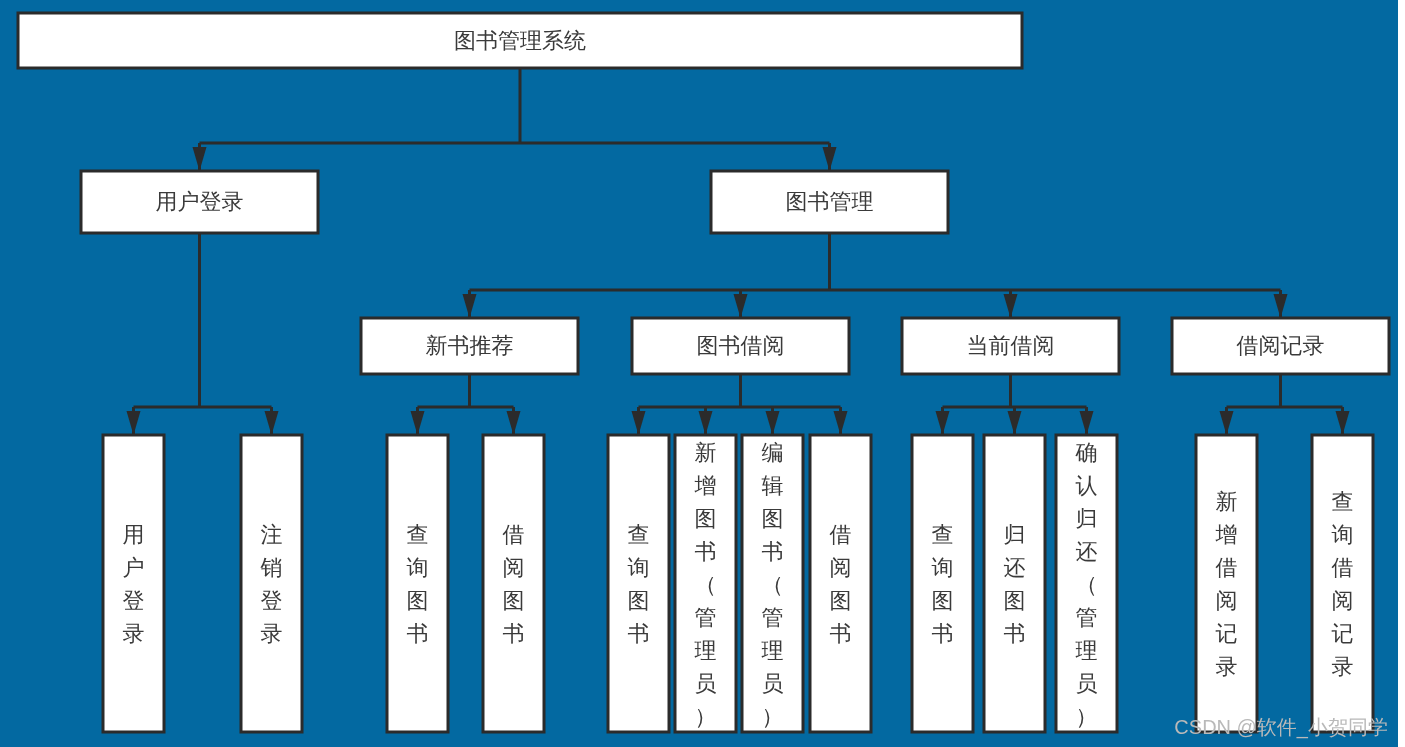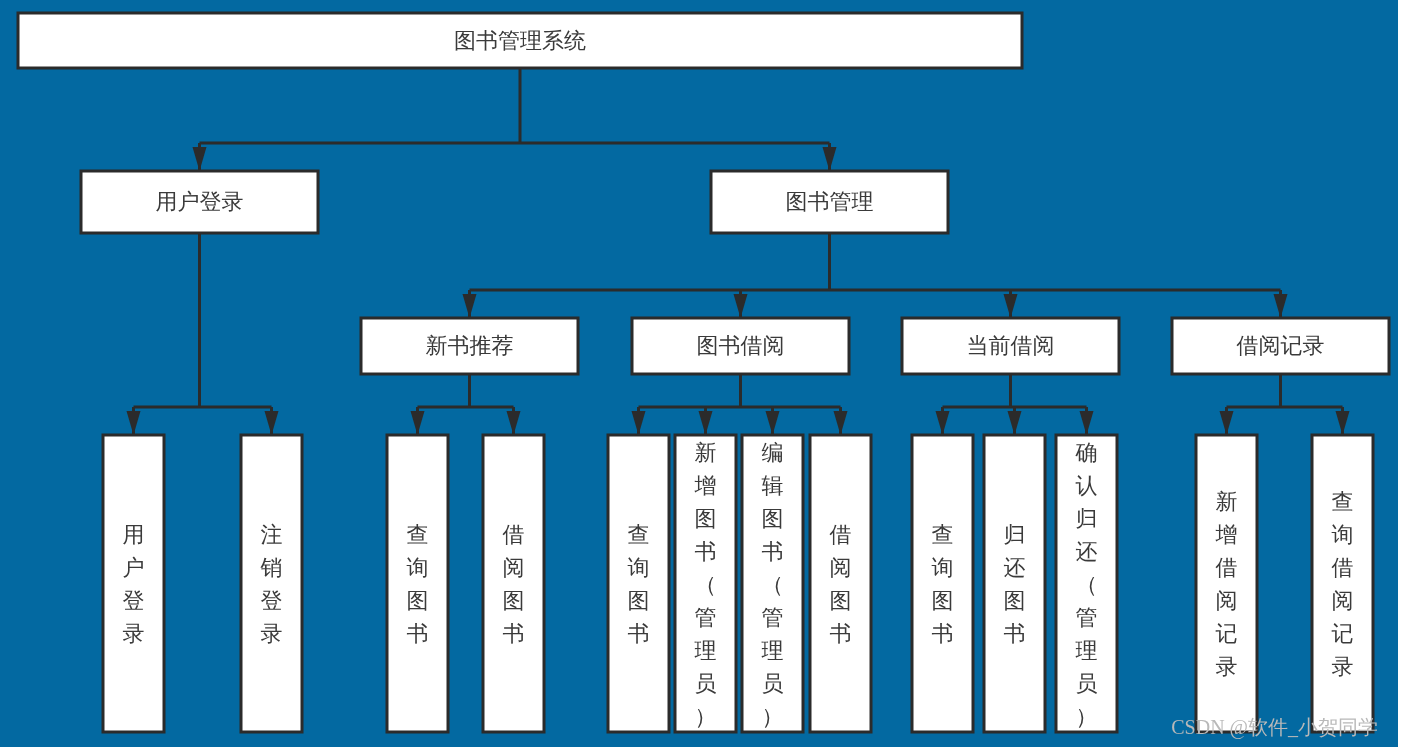--- a/index.html
+++ b/index.html
@@ -51,23 +51,23 @@
     letter-spacing: 0px;
   }
   .node-label-v {
     font-family: "DejaVu Sans", "Liberation Sans", sans-serif;
     font-size: 22px;
     fill: #3a3a3a;
     text-anchor: middle;
   }
   .watermark {
     position: absolute;
-    right: 20px;
+    right: 10px;
     bottom: 6px;
-    font-family: Liberation Serif, serif;
+    font-family: Liberation Sans, sans-serif;
     font-size: 20px;
     color: #b9b9b9;
     white-space: nowrap;
     user-select: none;
     pointer-events: none;
   }
 </style>
 </head>
 <body>
 

